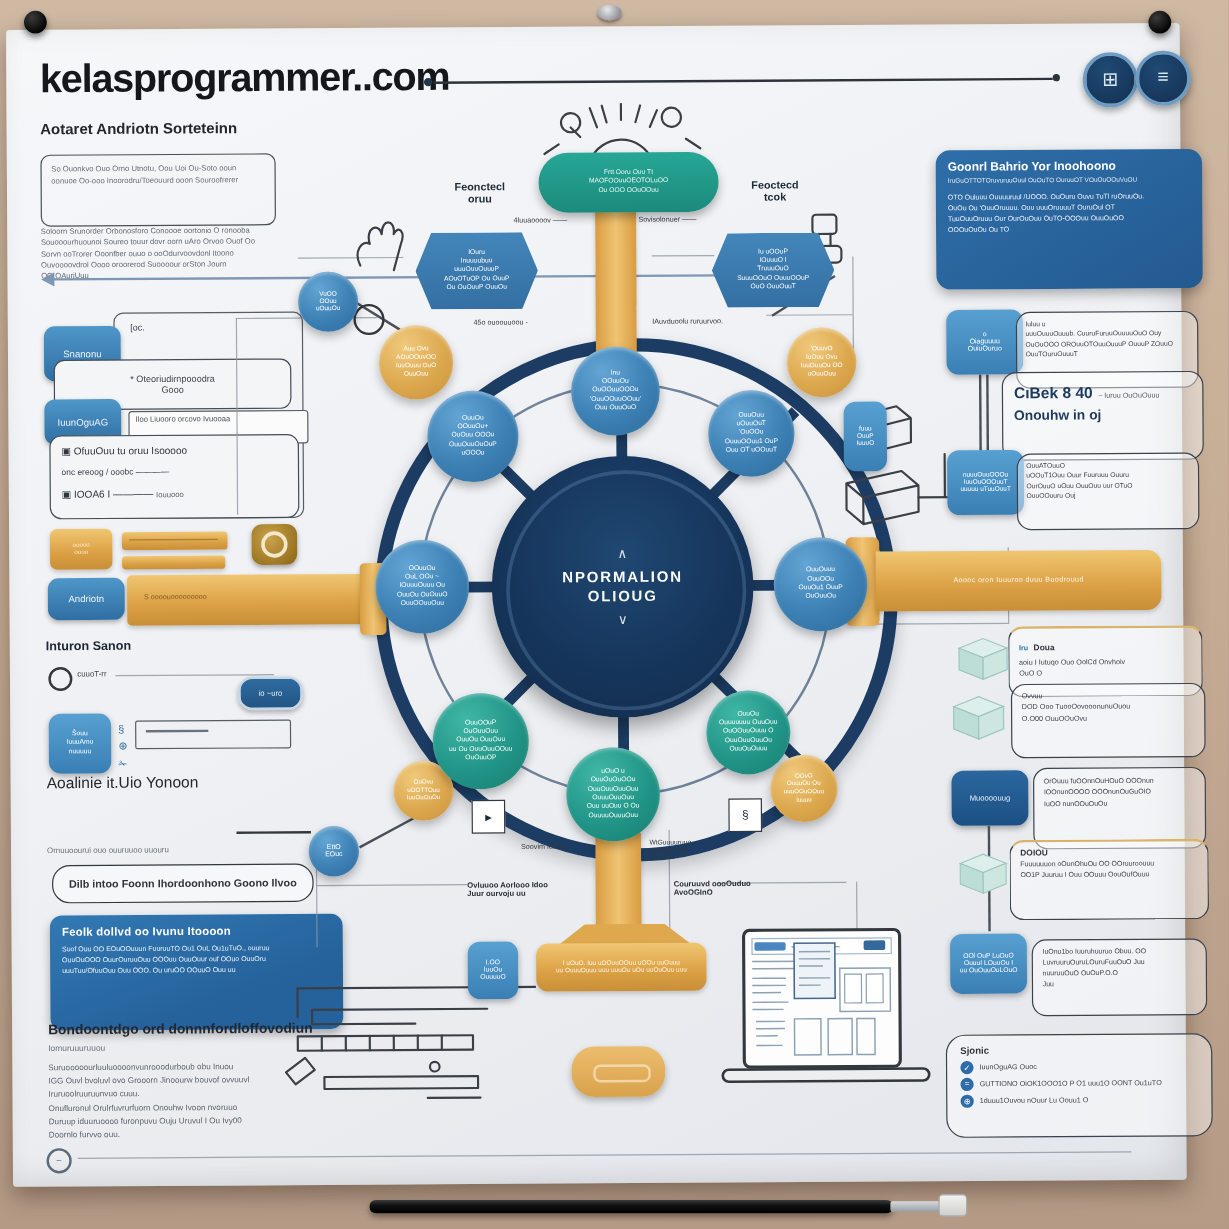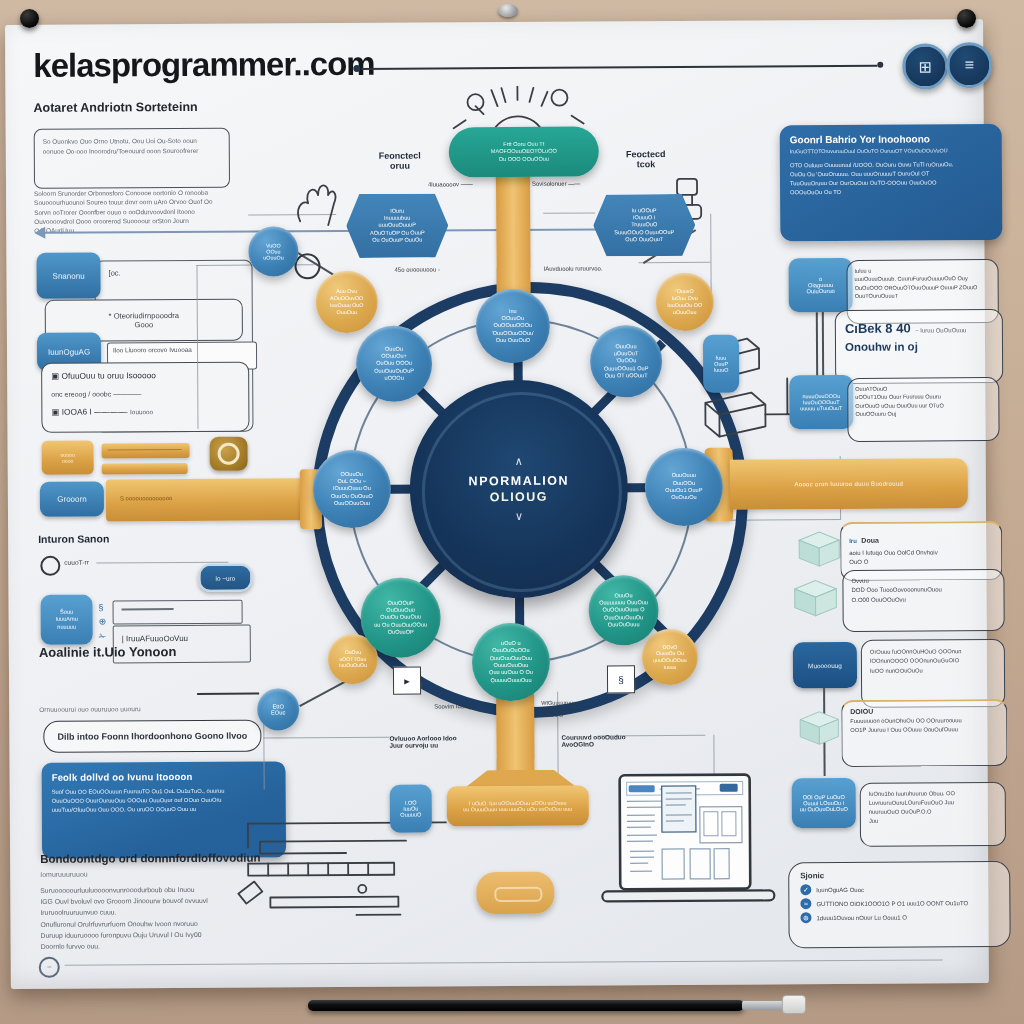--- a/index.html
+++ b/index.html
@@ -54,63 +54,62 @@
 oonuoe Oo-ooo Inoorodru/Toeouurd ooon Souroofrerer</div>
     <div class="a pre t6g" style="left:36px;top:186px;width:238px;">Soloorn Srunorder Orbonosforo Conoooe oortonio O ronooba
 Souooourhuounoi Soureo touur dovr oorn uAro Orvoo Ouof Oo
 Sorvn ooTrorer Ooonfber ouuo o ooOdurvoovdonl Itoono
 Ouvoooovdrol Oooo oroorerod Suoooour orSton Journ
 OO.OAurjUuu</div>
     <div class="a" style="left:46px;top:229px;width:648px;height:1.6px;background:#7d97b5;"></div>
     <div class="a" style="left:36px;top:224px;width:0;height:0;border-top:6px solid transparent;border-bottom:6px solid transparent;border-right:11px solid #7d97b5;"></div>
 
     <div class="a" style="left:96px;top:258px;width:156px;height:170px;border:1.4px solid #565d66;border-radius:8px;"></div>
-    <div class="a bluebtn cc" style="left:38px;top:250px;width:64px;height:46px;font-size:8px;">Snanonu</div>
+    <div class="a bluebtn cc" style="left:38px;top:269px;width:64px;height:46px;font-size:8px;">Snanonu</div>
     <div class="a" style="left:110px;top:266px;font-size:7.5px;color:#3d434b;">[oc.</div>
     <div class="a pre cc" style="left:46px;top:297px;width:196px;height:40px;border:1.6px solid #454c54;border-radius:9px;font-size:7.6px;color:#3d434b;background:#f4f5f7;">* Oteoriudirnpooodra
 Gooo</div>
     <div class="a bluebtn cc" style="left:38px;top:330px;width:64px;height:38px;font-size:8px;">IuunOguAG</div>
     <div class="a" style="left:108px;top:340px;width:138px;height:20px;border:1.3px solid #565d66;border-radius:3px;padding:3px 5px;font-size:6.4px;color:#4a5058;background:#fbfbfc;">Iloo  Liuooro orcovo  Ivuooaa</div>
     <div class="a" style="left:108px;top:365px;font-size:6.4px;color:#565d66;">Oyoo</div>
     <div class="a" style="left:42px;top:360px;width:206px;height:68px;border:1.6px solid #454c54;border-radius:10px;background:#f4f5f7;"></div>
     <div class="a" style="left:52px;top:368px;font-size:8.4px;color:#2f353c;"><span>▣ </span><span>OfuuOuu  tu oruu  Isooooo</span></div>
     <div class="a" style="left:52px;top:388px;font-size:7px;color:#3d434b;"><span>onc ereoog / ooobc</span> ————</div>
     <div class="a" style="left:52px;top:404px;font-size:8.4px;color:#2f353c;"><span>▣ </span><span>IOOA6 I</span> ———— <span style="font-size:6.4px;color:#565d66;">Iouuooo</span></div>
 
     <div class="a ybar pre cc" style="left:42px;top:438px;width:52px;height:34px;border-radius:6px;font-size:5.2px;color:rgba(255,249,235,.85);">ooooo
 oooo</div>
     <div class="a ybar" style="left:102px;top:441px;width:88px;height:15px;border-radius:3px;"></div>
     <div class="a" style="left:108px;top:447px;width:74px;height:1.4px;background:rgba(120,80,20,.5);"></div>
     <div class="a ybar" style="left:102px;top:461px;width:86px;height:11px;border-radius:3px;"></div>
     <div class="a cc" style="left:210px;top:435px;width:38px;height:34px;border-radius:9px;background:radial-gradient(circle at 40% 35%,#caa24a,#8a6414);box-shadow:0 2px 4px rgba(0,0,0,.35);">
         <span class="circ" style="display:block;width:16px;height:16px;border:3px solid #f3e8c8;"></span>
       </div>
-    <div class="a bluebtn cc" style="left:40px;top:479px;width:64px;height:35px;font-size:8px;">Grooorn</div>
+    <div class="a bluebtn cc" style="left:40px;top:479px;width:64px;height:35px;font-size:8px;">Andriotn</div>
 
     <div class="a ybar" style="left:106px;top:477px;width:200px;height:42px;border-radius:4px;z-index:2;"></div>
     <div class="a ybarv" style="left:300px;top:468px;width:22px;height:60px;border-radius:4px;z-index:2;"></div>
     <div class="a" style="left:120px;top:493px;font-size:6px;color:rgba(110,70,15,.8);z-index:3;">S oooouooooooooo</div>
     <div class="a line" style="left:127px;top:517px;width:193px;height:1px;"></div>
 
     <div class="a" style="left:38px;top:530px;font-size:10.5px;font-weight:bold;color:#1d2733;">Inturon Sanon</div>
 
     <div class="a circ" style="left:40px;top:553px;width:16px;height:16px;border:2.4px solid #33383f;"></div>
     <div class="a" style="left:64px;top:556px;font-size:6.6px;color:#3d434b;">cuuoT-rr</div>
     <div class="a line" style="left:96px;top:560px;width:132px;height:1.4px;"></div>
     <div class="a cc" style="left:198px;top:562px;width:50px;height:24px;border-radius:12px;background:linear-gradient(180deg,#2f6ba0,#225584);border:2px solid #c7d6e3;color:#e9f2f9;font-size:6.4px;box-shadow:0 2px 4px rgba(0,0,0,.3);">io ~uro</div>
     <div class="a bluesq pre cc tiny" style="left:40px;top:592px;width:52px;height:50px;">Ŝouu
 IuuuAmu
 nuuuuu</div>
     <div class="a" style="left:98px;top:598px;font-size:9px;color:#2f6ba0;line-height:1.6;">§<br>⊕<br>✁</div>
     <div class="a" style="left:112px;top:598px;width:128px;height:22px;border:1.3px solid #565d66;border-radius:2px;">
         <span style="display:block;margin:7px 0 0 8px;width:52px;height:1.6px;background:#6a7179;"></span>
       </div>
-    <div class="a" style="left:112px;top:623px;width:128px;height:28px;border:1.3px solid #565d66;border-radius:2px;padding:8px 0 0 8px;font-size:8px;color:#2f353c;">| IruuAFuuoOoVuu</div>
-
-    <div class="a" style="left:38px;top:642px;font-size:13px;font-weight:bold;color:#23272d;">Aoalinie it.Uio Yonoon</div>
+
+    <div class="a" style="left:38px;top:642px;font-size:13px;font-weight:normal;color:#23272d;">Aoalinie it.Uio Yonoon</div>
     <div class="a" style="left:196px;top:691px;width:62px;height:1.6px;background:#33383f;"></div>
     <div class="a" style="left:38px;top:703px;font-size:6.6px;color:#6a7179;">Ornuuoourui ouo ouuruuoo uuouru</div>
     <div class="a cc" style="left:42px;top:718px;width:216px;height:30px;border:1.8px solid #33383f;border-radius:15px;font-size:9px;font-weight:bold;color:#2f353c;background:#f6f7f9;">Dilb intoo Foonn Ihordoonhono Goono Ilvoo</div>
     <div class="a" style="left:40px;top:760px;width:224px;height:78px;border-radius:10px;background:linear-gradient(160deg,#3279b4,#25619a 70%);box-shadow:0 4px 8px rgba(0,0,0,.3);padding:9px 10px;color:#fff;">
       <div style="font-size:9.5px;font-weight:bold;letter-spacing:.2px;">Feolk dollvd oo Ivunu Itoooon</div>
       <div class="pre" style="font-size:5.8px;line-height:1.55;margin-top:5px;color:rgba(255,255,255,.92);">Suof Ouu OO EOuOOuuun FuuruuTO Ou1 OuL Ou1uTuO., ouuruu
 OuuOuOOO OuurOuruuOuu OOOuu OuuOuur ouf OOuo OuuOru
 uuuTuu/OfuuOuu Ouu OOO. Ou uruOO OOuuO Ouu uu</div>
     </div>
     <div class="a" style="left:38px;top:850px;font-size:11.5px;font-weight:bold;color:#23272d;">Bondoontdgo ord donnnfordloffovodiun</div>

